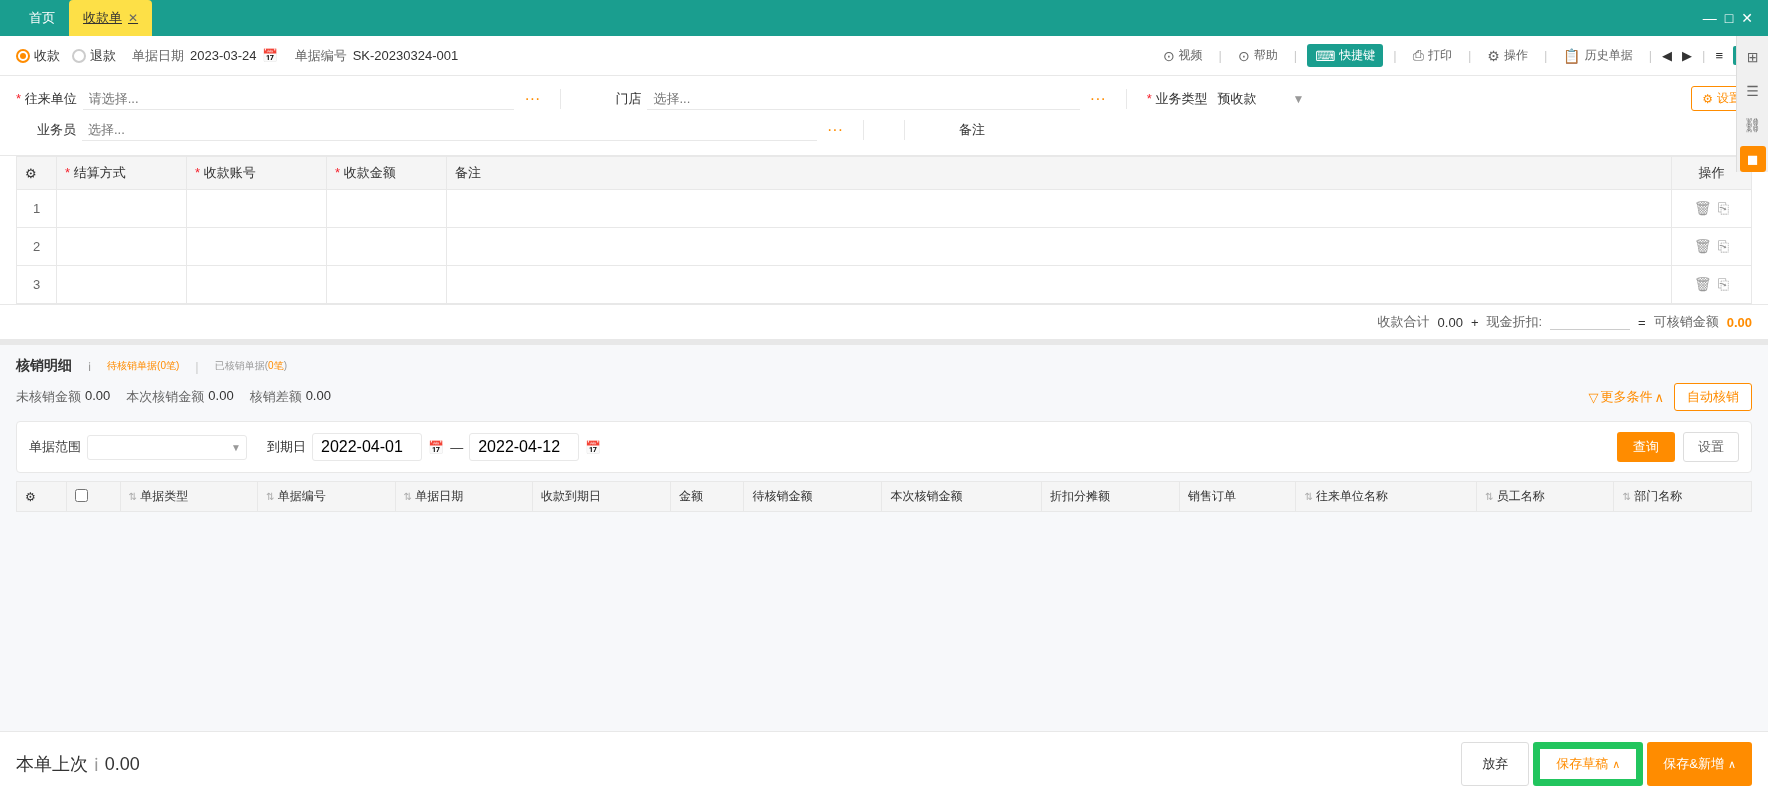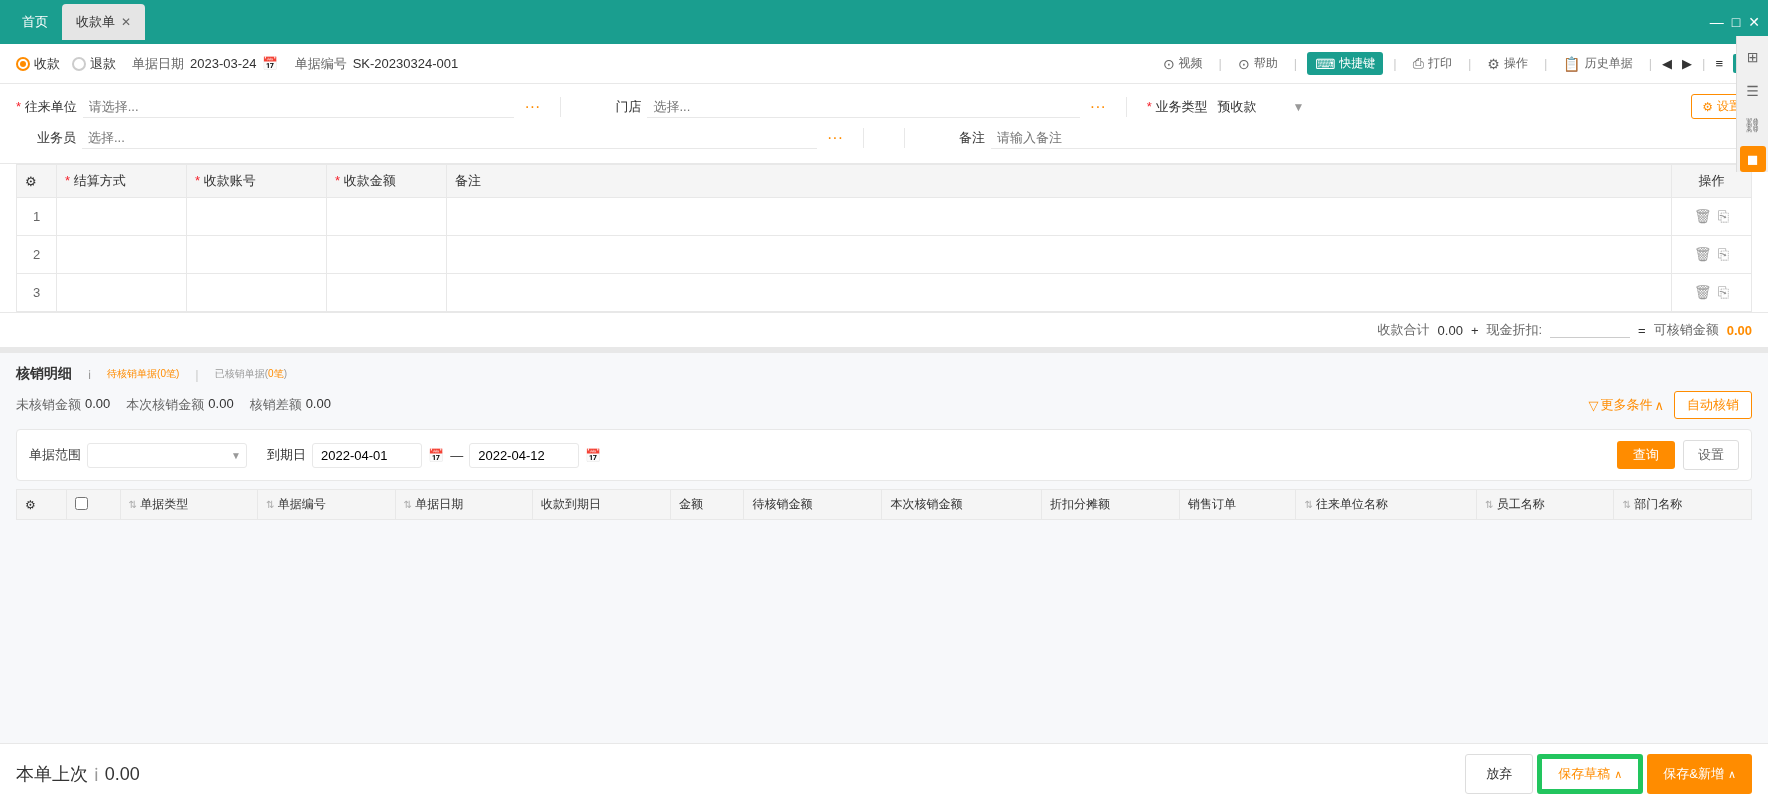--- a/index.html
+++ b/index.html
@@ -3,36 +3,37 @@
   <meta charset="utf-8">
   <style>
     * { box-sizing: border-box; margin: 0; padding: 0; }
     body { font-family: 'Microsoft YaHei', Arial, sans-serif; font-size: 13px; background: #f0f0f0; color: #333; overflow: hidden; }
 
     
     .tab-bar {
       display: flex;
       align-items: center;
       background: #1a9e8f;
-      height: 44px;
-      padding: 0 8px;
+      height: 36px;
+      padding: 0 15px;
     }
     .tab-item {
       display: flex;
       align-items: center;
       padding: 0 14px;
       height: 36px;
       color: #fff;
       cursor: pointer;
       font-size: 13px;
     }
     .tab-item.active {
-      background: #e5e5e5;
+      background: #fde047;
       color: #333;
       border-radius: 4px 4px 0 0;
+      text-decoration: underline;
     }
     .tab-item .close-btn {
       margin-left: 6px;
       font-size: 12px;
       color: #666;
       cursor: pointer;
     }
     .tab-bar-spacer { flex: 1; }
     .tab-bar-actions { display: flex; gap: 8px; align-items: center; color: #fff; }
     .tab-bar-actions span { cursor: pointer; font-size: 14px; }
@@ -199,24 +200,24 @@
     }
     .select-wrapper {
       position: relative; display: inline-flex; align-items: center;
     }
     .select-wrapper .chevron {
       position: absolute; right: 6px; color: #999; font-size: 10px; pointer-events: none;
     }
     .date-range { display: flex; align-items: center; gap: 6px; }
     .date-input {
       border: 1px solid #e8e8e8; padding: 4px 8px; border-radius: 3px;
-      font-size: 13px; width: 110px; outline: none;
+      font-size: 16px; width: 110px; outline: none;
     }
     .date-cal-icon { color: #999; cursor: pointer; }
-    .filter-actions { margin-left: auto; display: flex; gap: 8px; align-items: center; }
+    .filter-actions { margin-left: auto; display: flex; gap: 8px; }
     .query-btn {
       background: #ff8c00; color: #fff; border: none;
       padding: 5px 16px; border-radius: 3px; cursor: pointer; font-size: 13px;
     }
     .setting-btn {
       background: #fff; border: 1px solid #ddd; color: #666;
       padding: 5px 14px; border-radius: 3px; cursor: pointer; font-size: 13px;
     }
 
     
@@ -239,21 +240,21 @@
       padding: 10px 16px; background: #fff; border-top: 1px solid #e8e8e8;
     }
     .footer-left { display: flex; align-items: center; gap: 6px; font-size: 18px; }
     .footer-info-icon { color: #999; cursor: pointer; }
     .footer-right { display: flex; gap: 4px; }
     .btn-abandon {
       background: #fff; border: 1px solid #ddd; color: #333;
       padding: 6px 20px; border-radius: 3px; cursor: pointer; font-size: 13px;
     }
     .btn-save-draft {
-      background: #fff; border: 5px solid #22c55e; color: #ff8c00;
+      background: #fff; border: 7px solid #22c55e; color: #ff8c00;
       padding: 6px 16px; border-radius: 3px; cursor: pointer; font-size: 13px;
       display: flex; align-items: center; gap: 4px;
     }
     .btn-save-new {
       background: #ff8c00; border: none; color: #fff;
       padding: 6px 16px; border-radius: 3px; cursor: pointer; font-size: 13px;
       display: flex; align-items: center; gap: 4px;
     }
     .btn-chevron { font-size: 11px; }
 
@@ -405,21 +406,20 @@
         <span class="more-btn">···</span>
       </div>
 
       <div class="field-separator"></div>
 
 
       <div class="field-separator"></div>
 
       <div class="form-field">
         <span class="field-label">备注</span>
-        <input class="input-like" type="text" placeholder="请输入备注" style="color: rgb(153, 153, 153); min-width: 200px;">
       </div>
     </div>
   </div>
 
   <div class="table-section">
     <table class="data-table">
       <thead>
         <tr>
           <th class="th-gear col-row-num">⚙</th>
           <th class="col-settlement">

